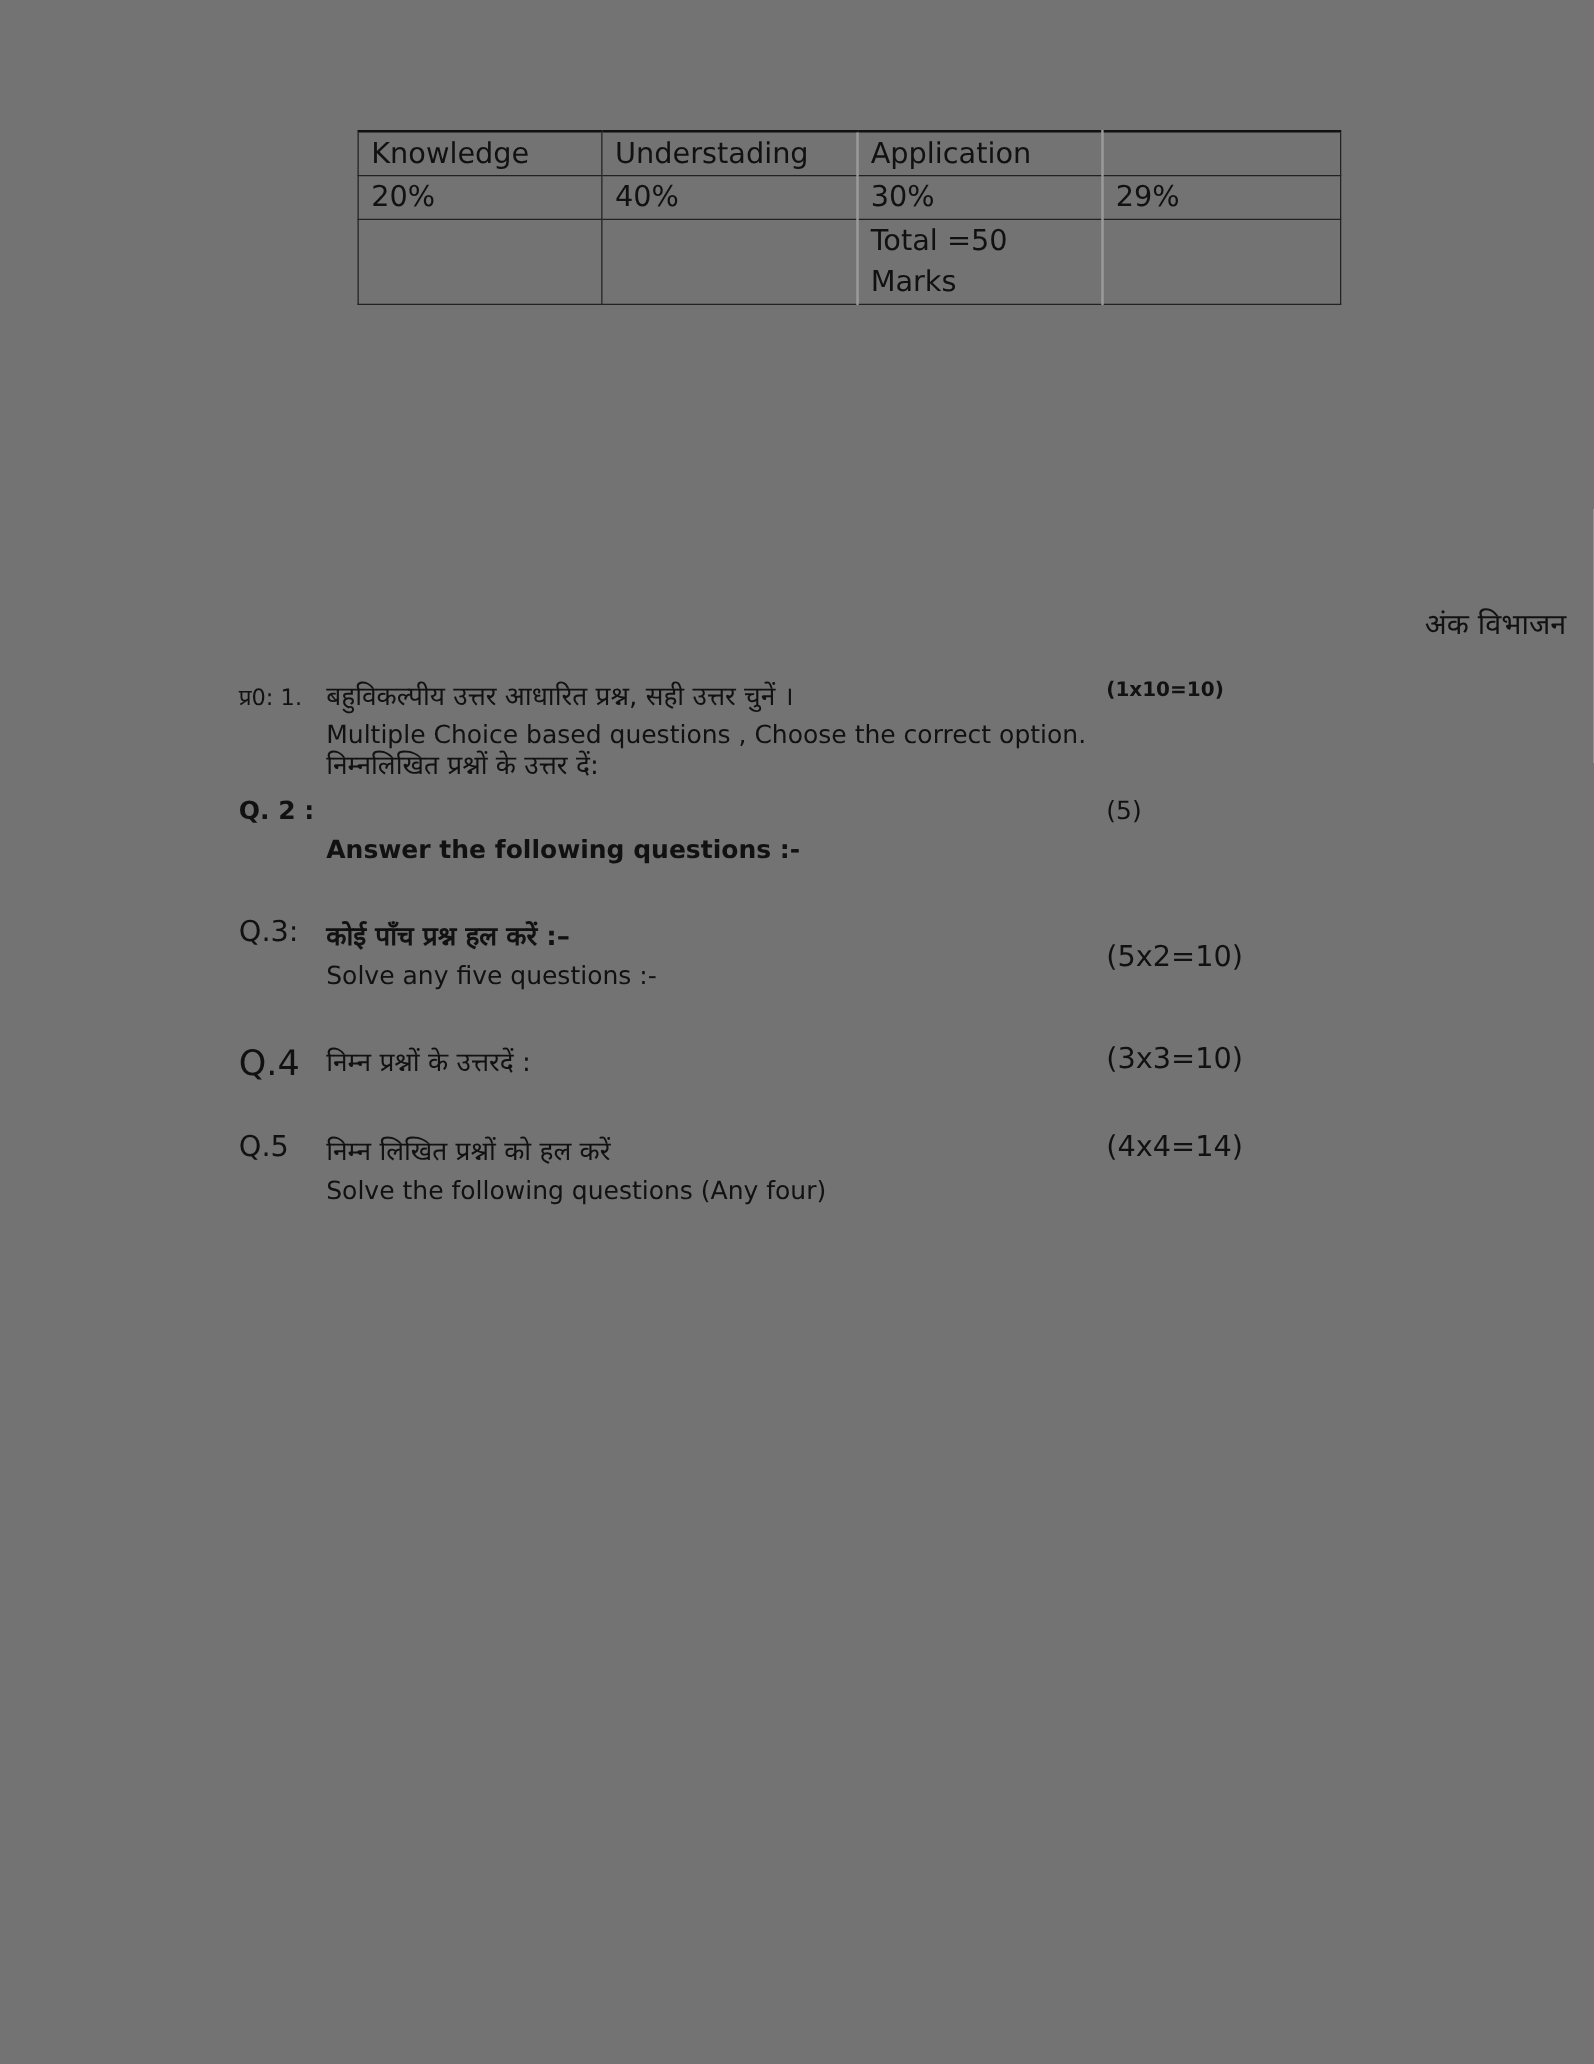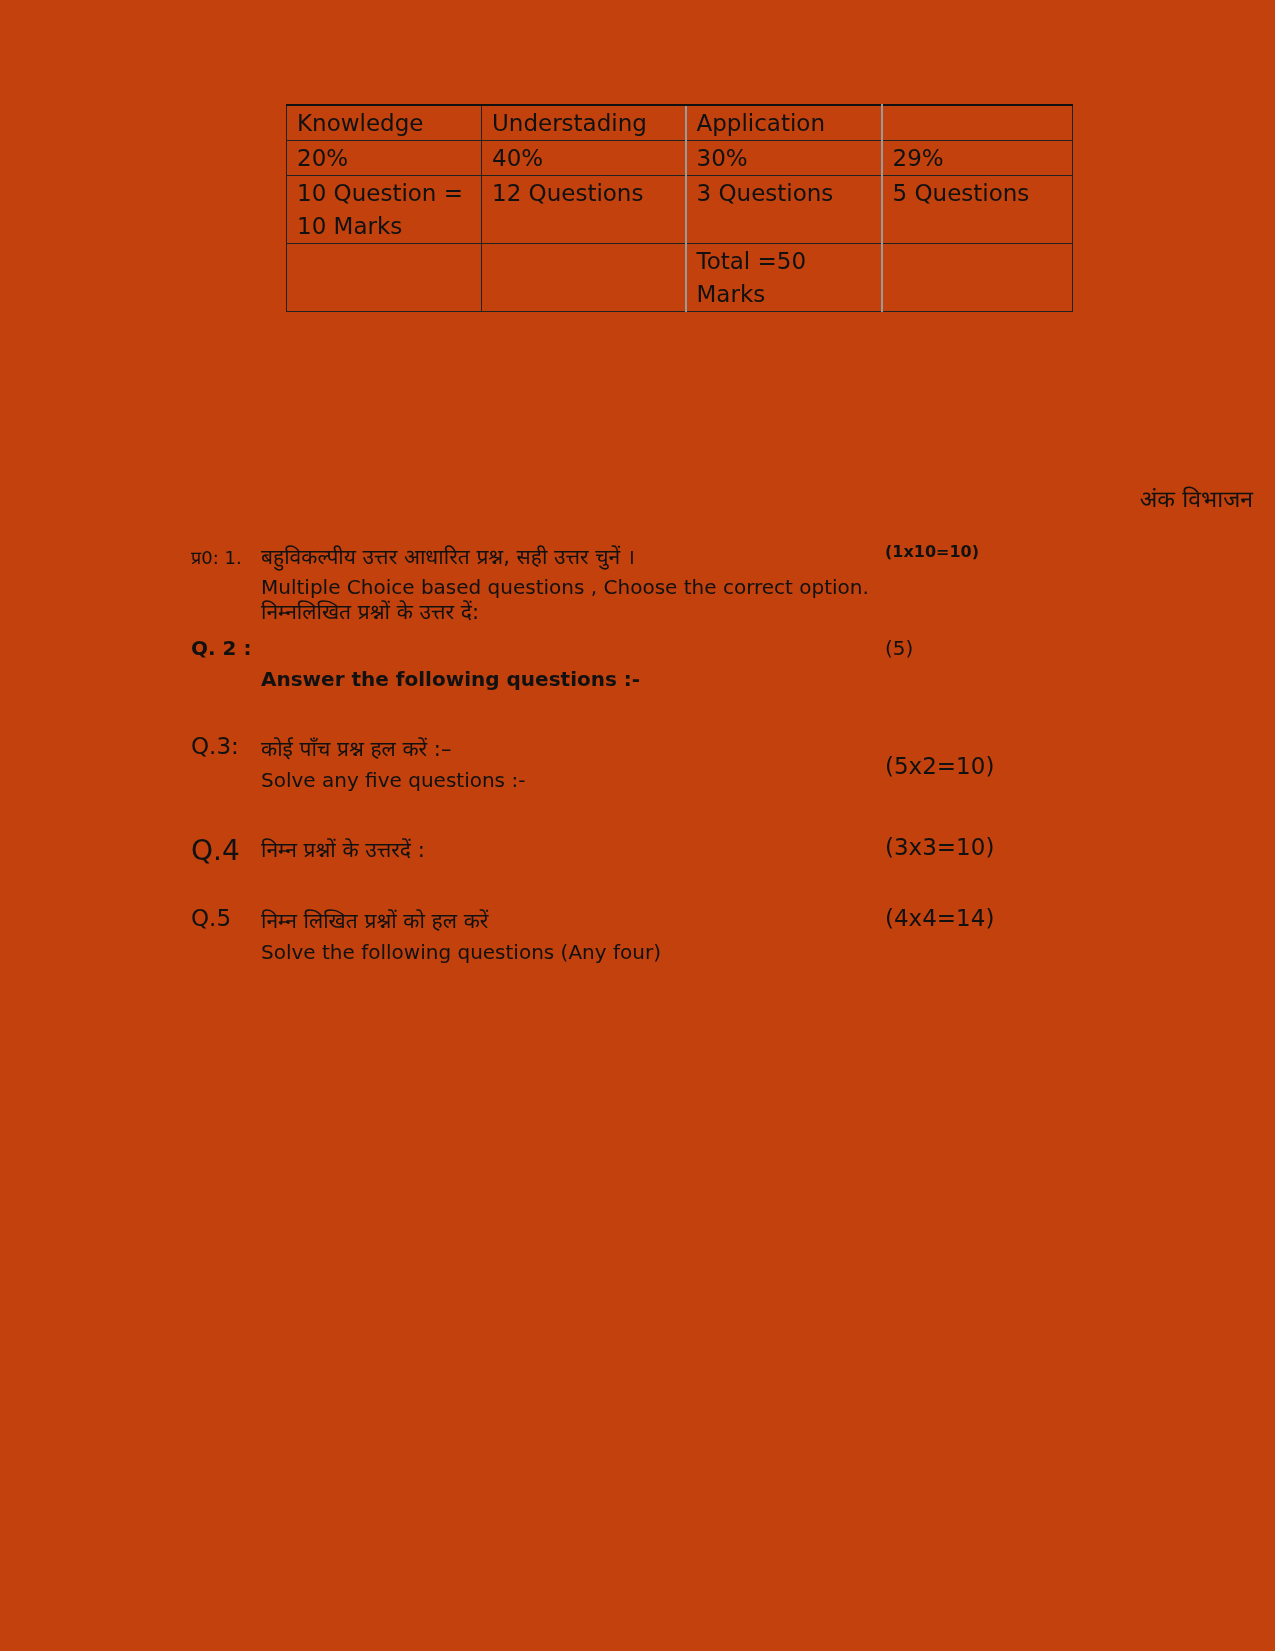--- a/index.html
+++ b/index.html
@@ -12,21 +12,21 @@
       height: 1651px;
       position: relative;
       overflow: hidden;
       color: #111111;
       font-family: "Liberation Sans", "DejaVu Sans", sans-serif;
     }
     .page {
       position: absolute;
       left: 0; top: 0;
       width: 1275px; height: 1651px;
-      background: #c2410c;
+      background: #737373;
     }
 
     
     .blueprint-table {
       position: absolute;
       left: 286px;
       top: 104px;
       width: 786px;
       border-collapse: collapse;
       table-layout: fixed;
@@ -117,27 +117,20 @@
       <td>Understading</td>
       <td class="col-app">Application</td>
       <td></td>
     </tr>
     <tr class="r1">
       <td>20%</td>
       <td>40%</td>
       <td class="col-app">30%</td>
       <td>29%</td>
     </tr>
-    <tr class="r2">
-      <td>10 Question =
-10 Marks</td>
-      <td>12 Questions</td>
-      <td class="col-app">3 Questions</td>
-      <td>5 Questions</td>
-    </tr>
     <tr class="r4">
       <td></td>
       <td></td>
       <td class="col-app">Total =50
 Marks</td>
       <td></td>
     </tr>
   </tbody>
     </table>
 
@@ -152,21 +145,21 @@
 
   <div class="q">
     <span class="q-num bold" style="top:636px;font-size:20px;">Q. 2 :</span>
     <span class="q-hi" style="top:597px;">निम्नलिखित प्रश्नों के उत्तर दें:</span>
     <span class="q-en bold" style="top:667px;">Answer the following questions :-</span>
     <span class="q-marks" style="top:636px;font-size:20px;">(5)</span>
   </div>
 
   <div class="q">
     <span class="q-num" style="top:733px;font-size:23px;">Q.3:</span>
-    <span class="q-hi" style="top:734px;">कोई पाँच प्रश्न हल करें :–</span>
+    <span class="q-hi" style="top:734px;font-weight:bold;">कोई पाँच प्रश्न हल करें :–</span>
     <span class="q-en" style="top:768px;">Solve any five  questions :-</span>
     <span class="q-marks" style="top:733px;font-size:23px;margin-top:20px;">(5x2=10)</span>
   </div>
 
   <div class="q">
     <span class="q-num" style="top:834px;font-size:28px;">Q.4</span>
     <span class="q-hi" style="top:835px;">निम्न प्रश्नों के उत्तरदें :</span>
     <span class="q-marks" style="top:834px;font-size:23px;">(3x3=10)</span>
   </div>
 

